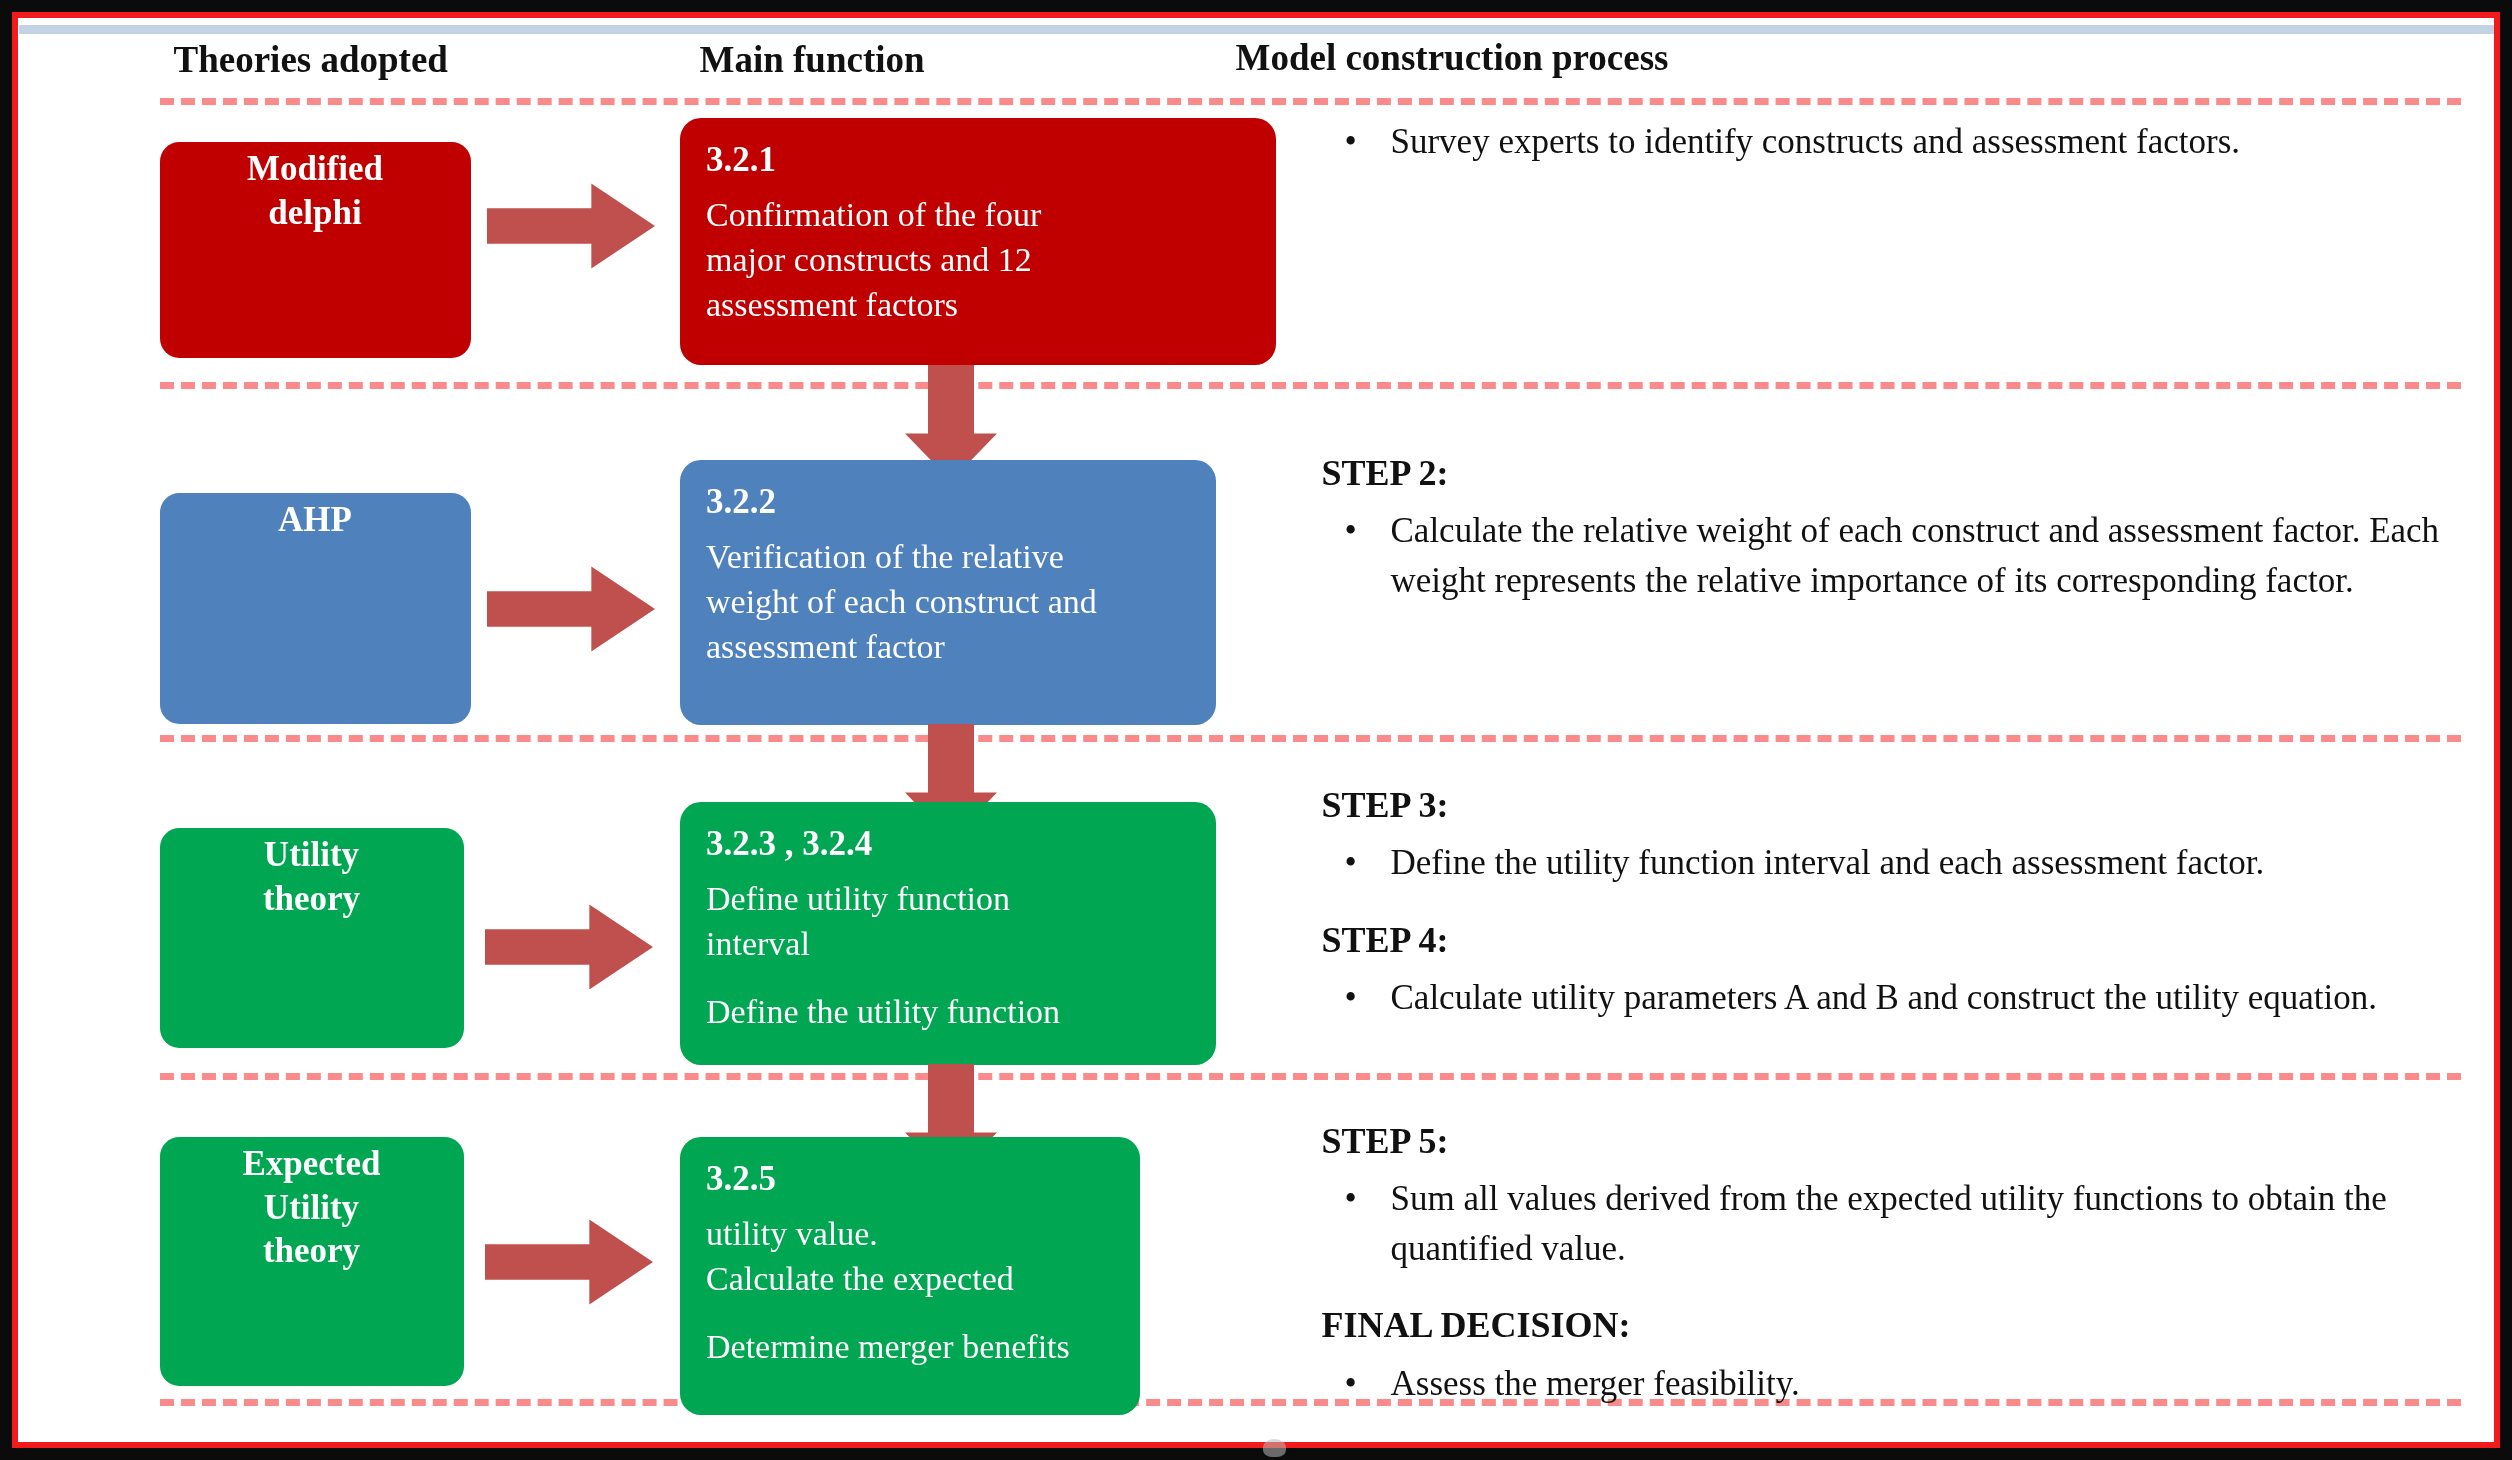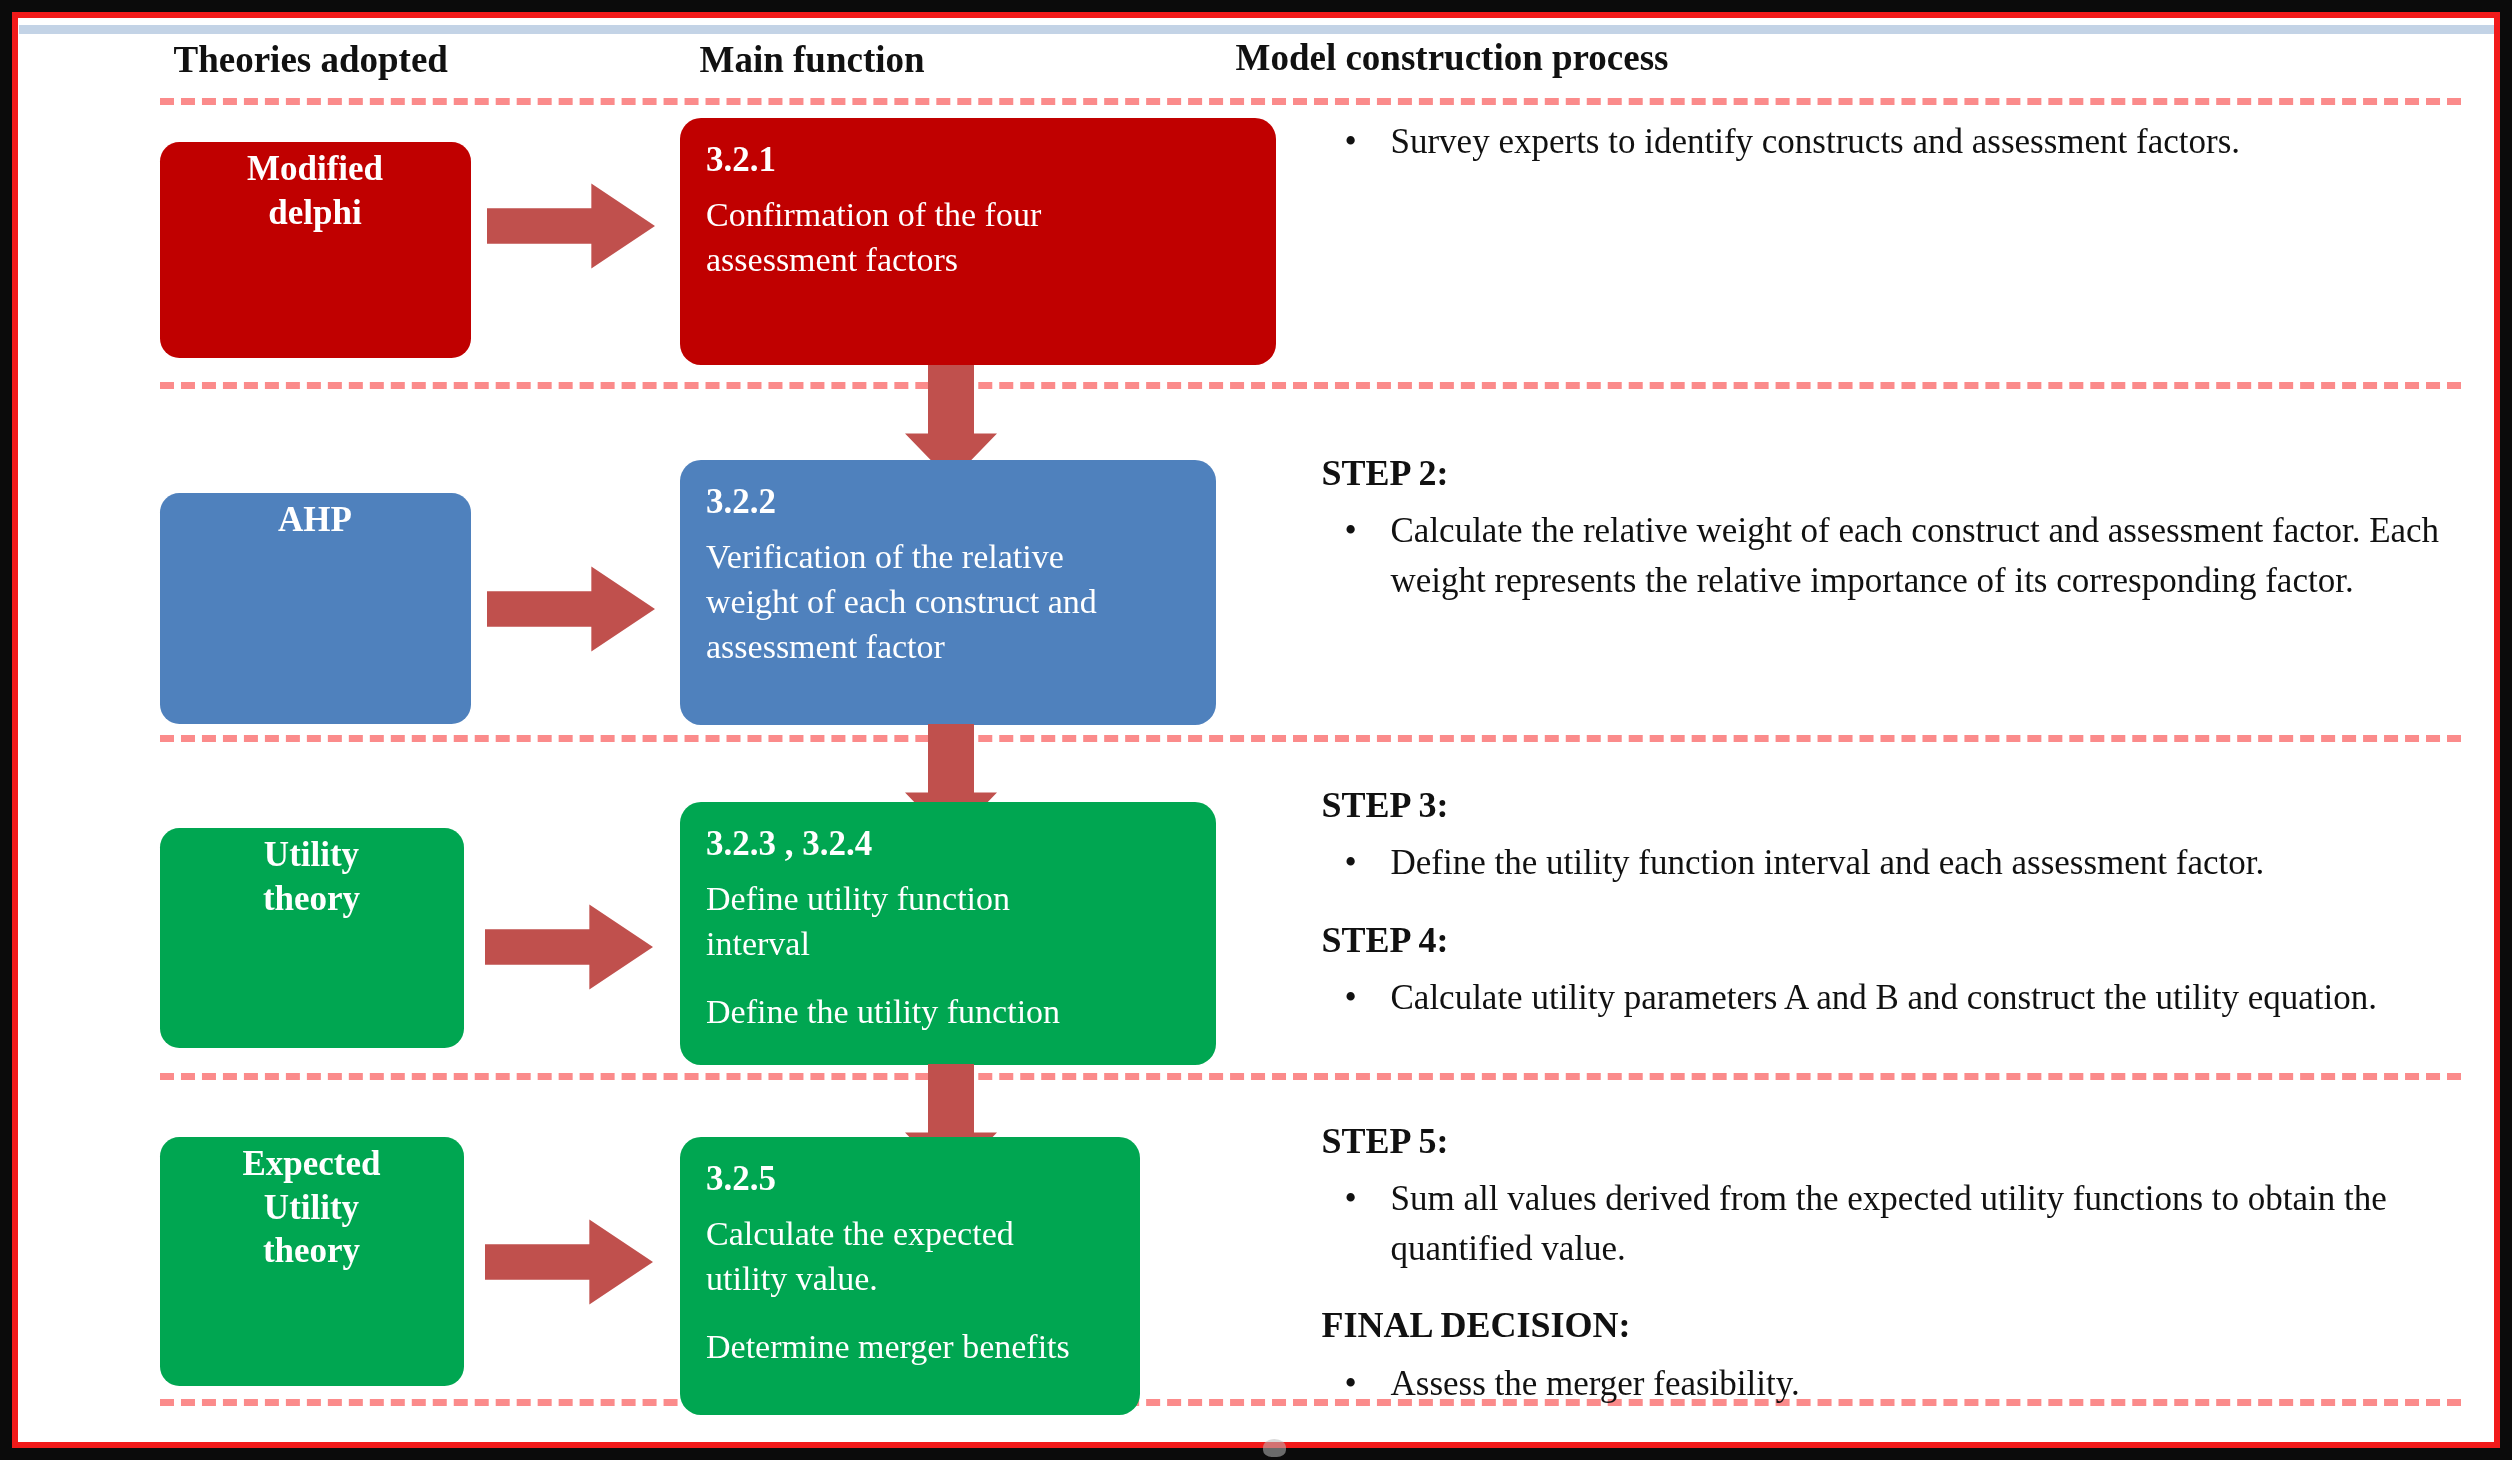--- a/index.html
+++ b/index.html
@@ -222,20 +222,21 @@
     <div class="arrow-right" style="left:468px; top:161px;">
       <svg viewBox="0 0 190 104" preserveAspectRatio="none" aria-hidden="true">
         <path d="M0,32 L118,32 L118,4 L190,52 L118,100 L118,72 L0,72 Z" fill="#C0504D"></path>
       </svg>
     </div>
 
     <div class="fn-box" style="left:661px; top:99px; width:596px; height:247px; background:#C00000;">
       <div class="fn-num">3.2.1</div>
       <div class="fn-desc">
         <div>Confirmation of the four</div>
+        <div> major constructs and 12</div>
         <div>assessment  factors</div>
       </div>
     </div>
 
     <div class="arrow-down" style="left:886px; top:346px;">
       <svg viewBox="0 0 104 132" preserveAspectRatio="none" aria-hidden="true">
         <path d="M26,0 L78,0 L78,78 L104,78 L52,132 L0,78 L26,78 Z" fill="#C0504D"></path>
       </svg>
     </div>
 
@@ -304,22 +305,22 @@
 
     <div class="arrow-right" style="left:466px; top:1197px;">
       <svg viewBox="0 0 190 104" preserveAspectRatio="none" aria-hidden="true">
         <path d="M0,32 L118,32 L118,4 L190,52 L118,100 L118,72 L0,72 Z" fill="#C0504D"></path>
       </svg>
     </div>
 
     <div class="fn-box" style="left:661px; top:1118px; width:460px; height:278px; background:#00A651;">
       <div class="fn-num">3.2.5</div>
       <div class="fn-desc">
+        <div>utility value.</div>
         <div>Calculate the expected</div>
-        <div>utility value.</div>
       </div>
       <div class="fn-desc">Determine merger benefits</div>
     </div>
 
     <div class="step-block" style="top:88px;">
       <div class="bullet-row">
         <div class="bullet-dot">•</div>
         <div class="bullet-text">Survey experts to identify constructs and assessment factors.</div>
       </div>
     </div>

